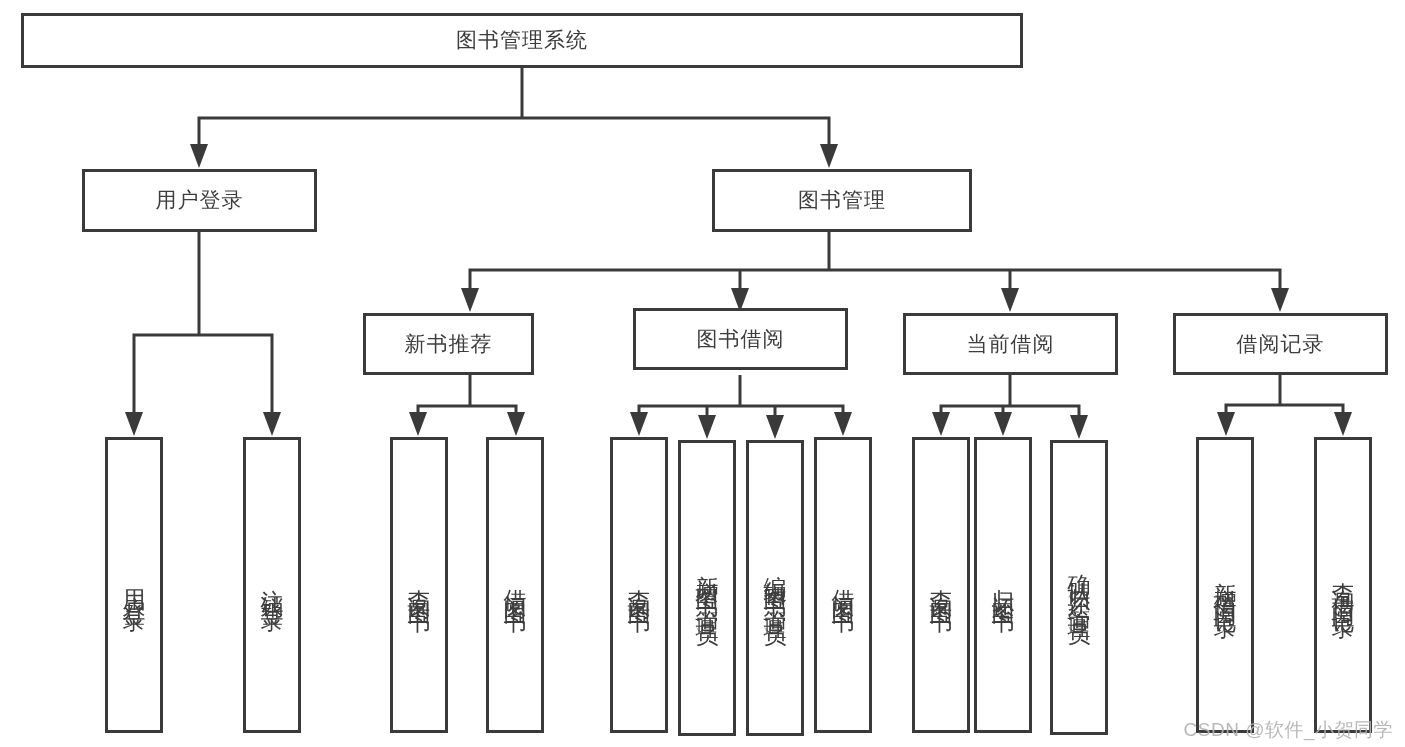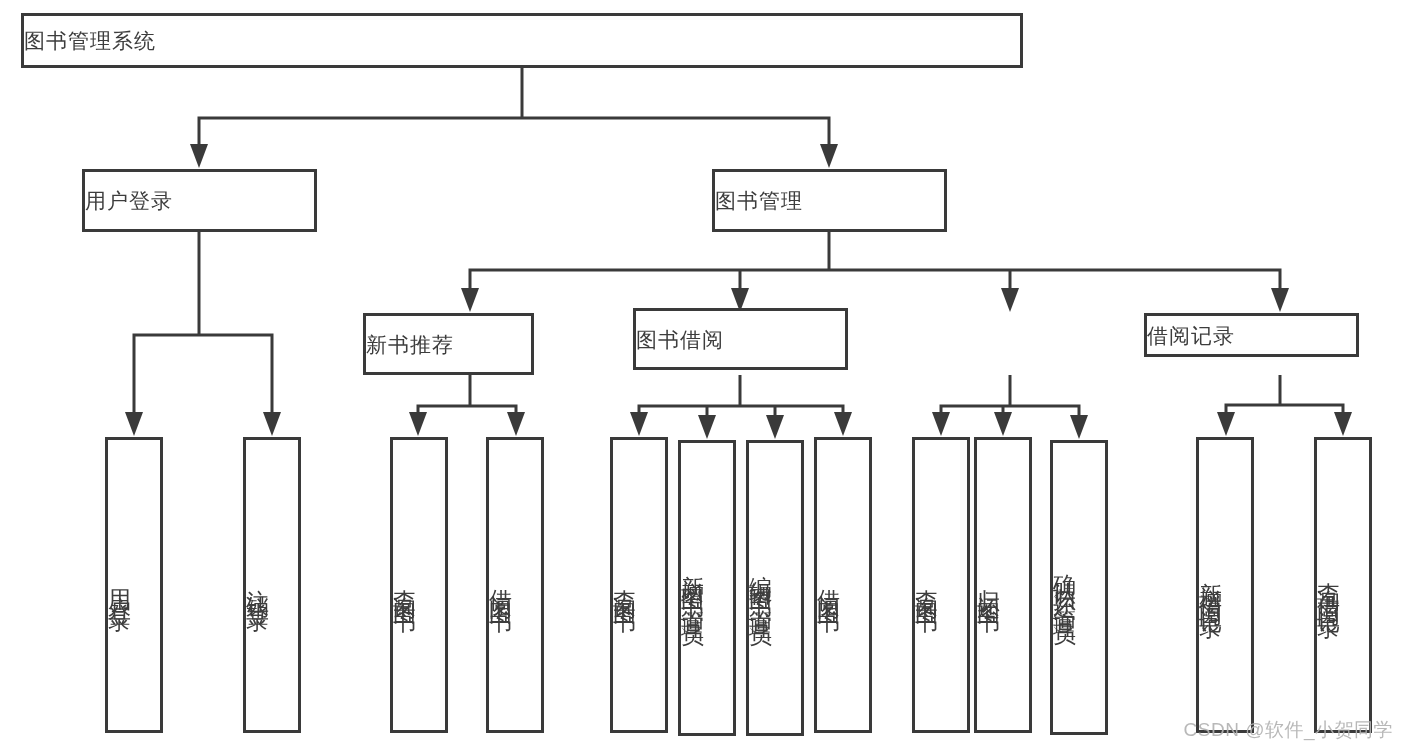--- a/index.html
+++ b/index.html
@@ -17,23 +17,24 @@
     overflow:hidden;
   }
   #wires{position:absolute;left:0;top:0;width:1405px;height:747px;}
   .ln{fill:none;stroke:var(--line);stroke-width:3;stroke-linejoin:miter;}
   .ar{fill:var(--line);stroke:none;}
   .node{
     position:absolute;
     box-sizing:border-box;
     border:3px solid var(--line);
     background:var(--bg);
-    display:flex;align-items:center;
+    display:flex;align-items:center;justify-content:center;
     color:var(--text);
     z-index:2;
+    font-family:Liberation Serif, serif;
   }
   .node.h span{
     font-size:21px;letter-spacing:1px;line-height:1;white-space:nowrap;
   }
   .node.v span{
     writing-mode:vertical-rl;
     text-orientation:mixed;
     font-size:23px;letter-spacing:7px;line-height:1;
   }
   #watermark{
@@ -96,31 +97,34 @@
     <polygon class="ar" points="1334,412 1352,412 1343,436"></polygon>
   </svg>
 
   <div class="node h" style="left:21px;top:13px;width:1002px;height:55px">
     <span>图书管理系统</span>
   </div>
 
   <div class="node h" style="left:82px;top:169px;width:235px;height:63px">
     <span>用户登录</span>
   </div>
-  <div class="node h" style="left:712px;top:169px;width:235px;height:63px">
+  <div class="node h" style="left:712px;top:169px;width:260px;height:63px">
     <span>图书管理</span>
   </div>
 
   <div class="node h" style="left:363px;top:313px;width:171px;height:62px">
     <span>新书推荐</span>
   </div>
   <div class="node h" style="left:633px;top:308px;width:215px;height:62px">
     <span>图书借阅</span>
   </div>
-  <div class="node h" style="left:1144px;top:313px;width:215px;height:44px">
+  <div class="node h" style="left:903px;top:313px;width:215px;height:62px">
+    <span>当前借阅</span>
+  </div>
+  <div class="node h" style="left:1173px;top:313px;width:215px;height:62px">
     <span>借阅记录</span>
   </div>
 
   <div class="node v" style="left:105px;top:437px;width:58px;height:296px">
     <span>用户登录</span>
   </div>
   <div class="node v" style="left:243px;top:437px;width:58px;height:296px">
     <span>注销登录</span>
   </div>
 

